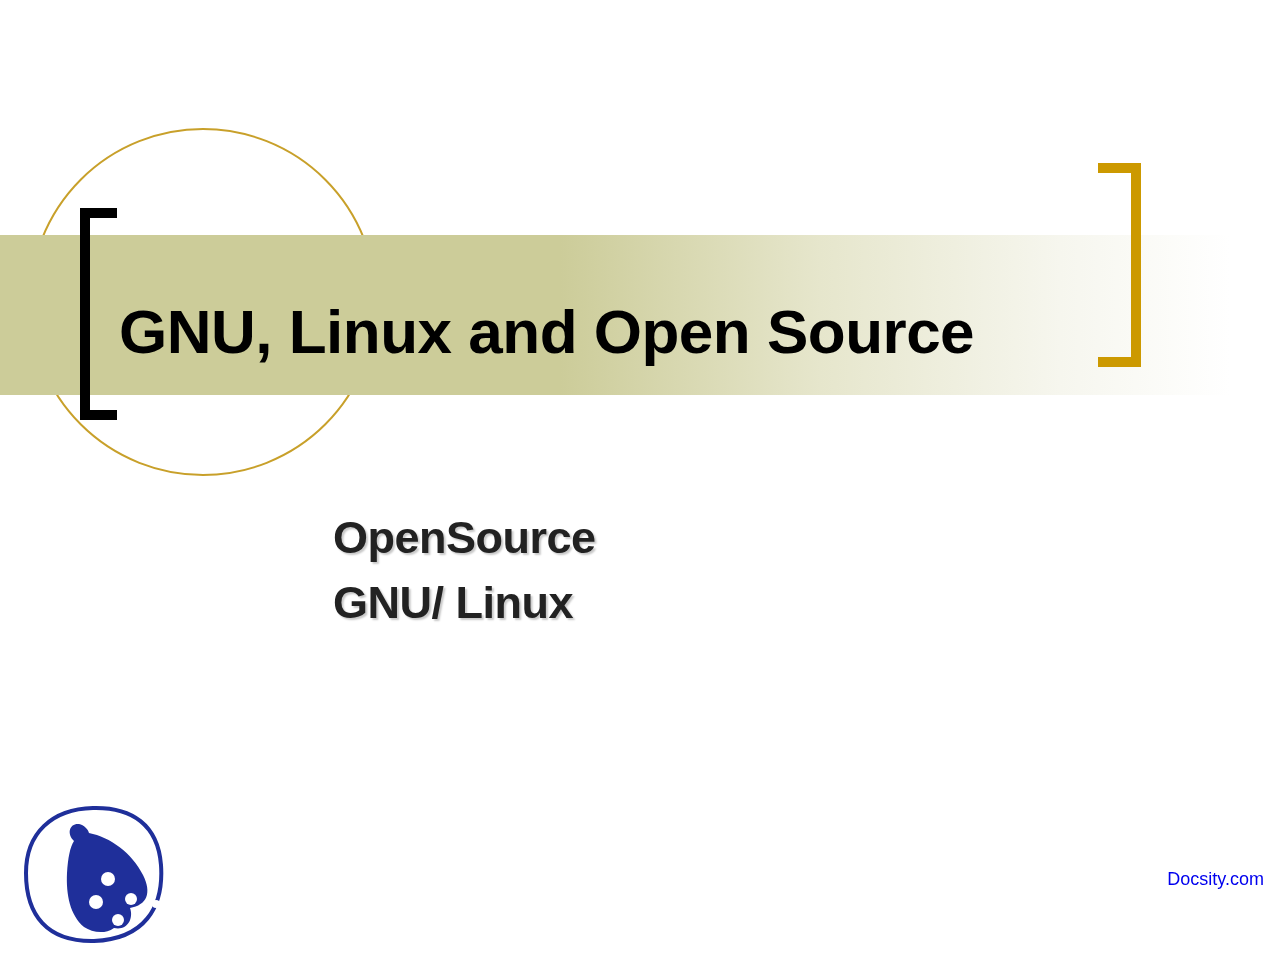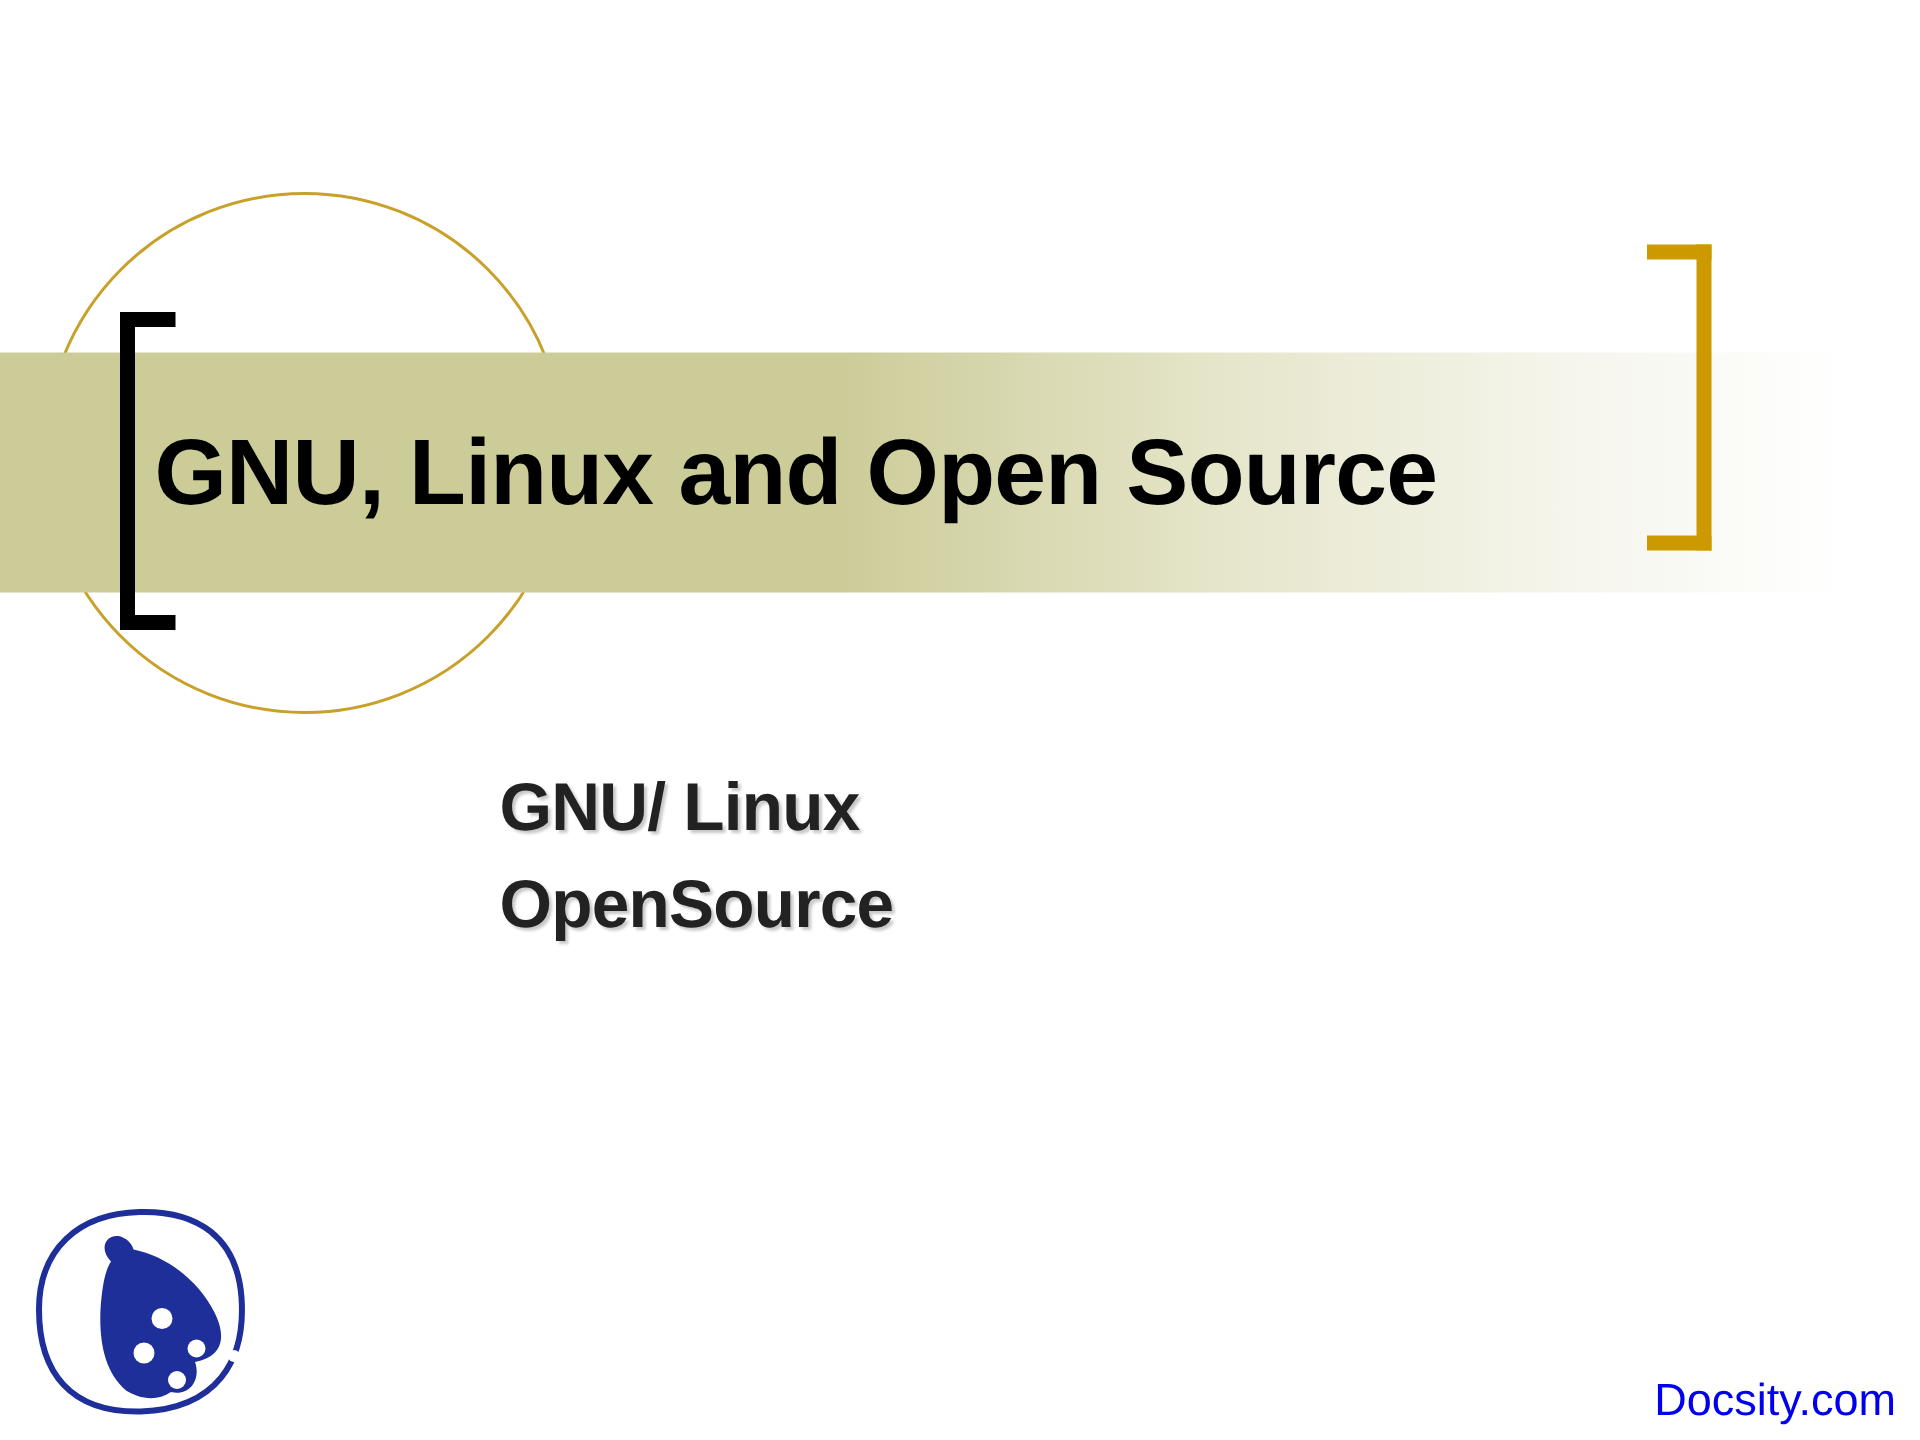--- a/index.html
+++ b/index.html
@@ -19,54 +19,54 @@
     }
     .bracket-left {
       position: absolute; left: 80px; top: 208px; width: 37px; height: 212px;
       border: 10px solid #000; border-right: none; box-sizing: border-box;
     }
     .bracket-right {
       position: absolute; left: 1098px; top: 163px; width: 43px; height: 204px;
       border: 10px solid #CC9900; border-left: none; box-sizing: border-box;
     }
     .title {
-      position: absolute; left: 103px; top: 278px; margin: 0;
+      position: absolute; left: 103px; top: 278px; margin: 16px;
       font-size: 62px; font-weight: bold; color: #000; white-space: nowrap;
       line-height: 76px; letter-spacing: -0.5px;
     }
     .bullets {
       position: absolute; left: 333px; top: 505px; margin: 0; padding: 0; list-style: none;
     }
     .bullets li {
       font-size: 45px; font-weight: bold; color: #222;
       line-height: 65px; height: 65px; white-space: nowrap;
       text-shadow: 2px 2px 2px rgba(0,0,0,0.22);
       letter-spacing: -0.5px;
     }
     .logo {
       position: absolute; left: 22px; top: 803px; width: 142px; height: 142px;
     }
     .footer-link {
-      position: absolute; right: 16px; top: 917px;
-      font-size: 30px; color: #0000EE; text-decoration: none; white-space: nowrap;
+      position: absolute; right: 16px; top: 869px;
+      font-size: 18px; color: #0000EE; text-decoration: none; white-space: nowrap;
     }
   </style>
 </head>
 <body>
 
 <div class="circle"></div>
 <div class="banner"></div>
 <div class="bracket-left"></div>
 <div class="bracket-right"></div>
 
 <h1 class="title">GNU, Linux and Open Source</h1>
 
 <ul class="bullets">
+  <li>OpenSource</li>
   <li>GNU/ Linux</li>
-  <li>OpenSource</li>
 </ul>
 
 <div class="logo">
   <svg width="142" height="142" viewBox="0 0 142 142">
     <path d="M71 5 C110 4 136 22 139 62 C142 105 122 136 72 138 C25 139 4 112 4 70 C4 30 30 6 71 5 Z" fill="none" stroke="#1F2F9A" stroke-width="4"></path>
     <path d="M52 38 C44 30 48 20 57 21 C62 22 66 26 67 30 C88 34 110 50 121 72 C130 90 125 102 108 105
              C112 116 105 128 92 125 C82 132 70 129 62 124 C48 112 44 92 45 70 C46 55 48 44 52 38 Z" fill="#1F2F9A"></path>
     <circle cx="86" cy="76" r="7" fill="#fff"></circle>
     <circle cx="109" cy="96" r="6" fill="#fff"></circle>
     <circle cx="74" cy="99" r="7" fill="#fff"></circle>

